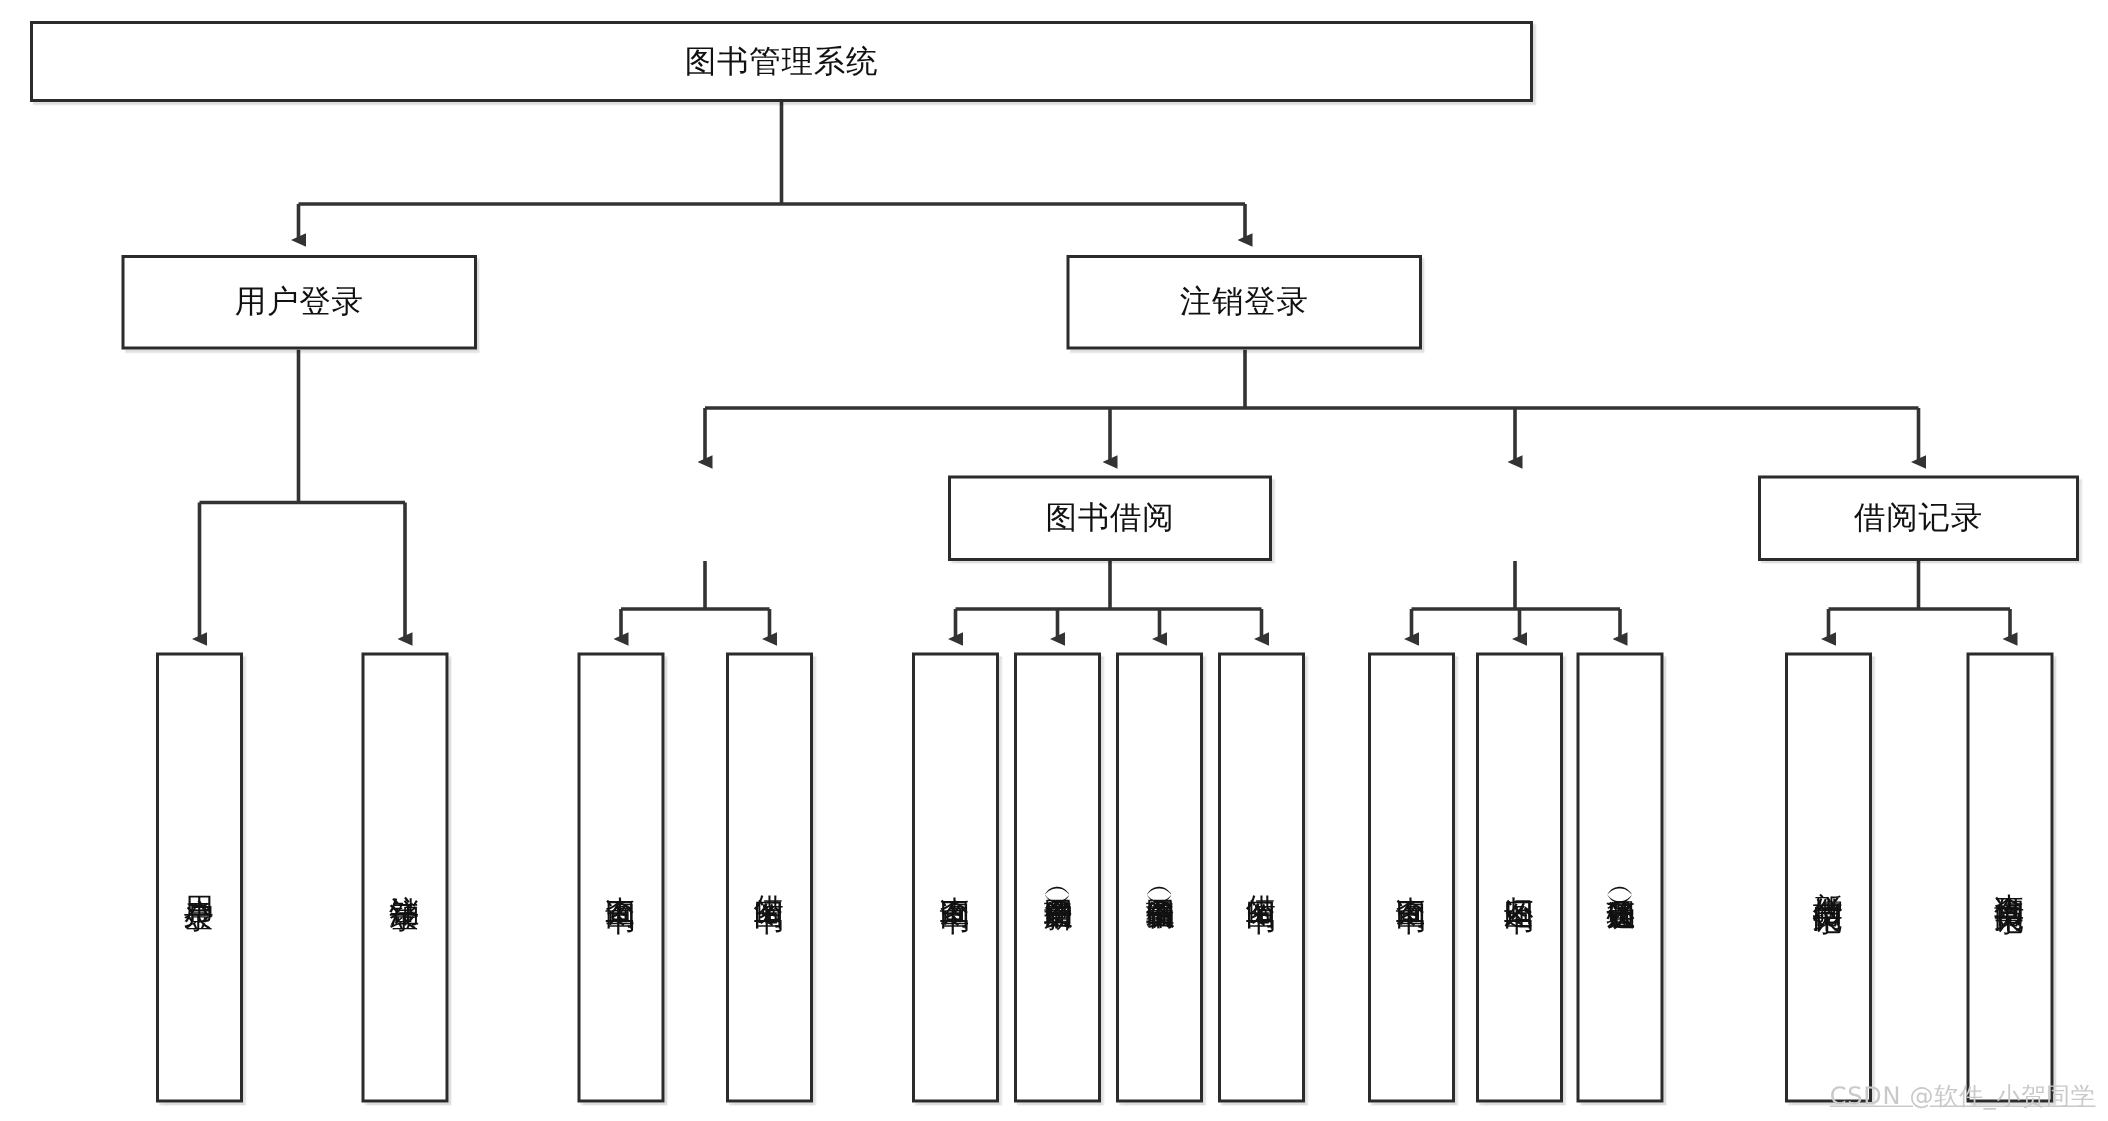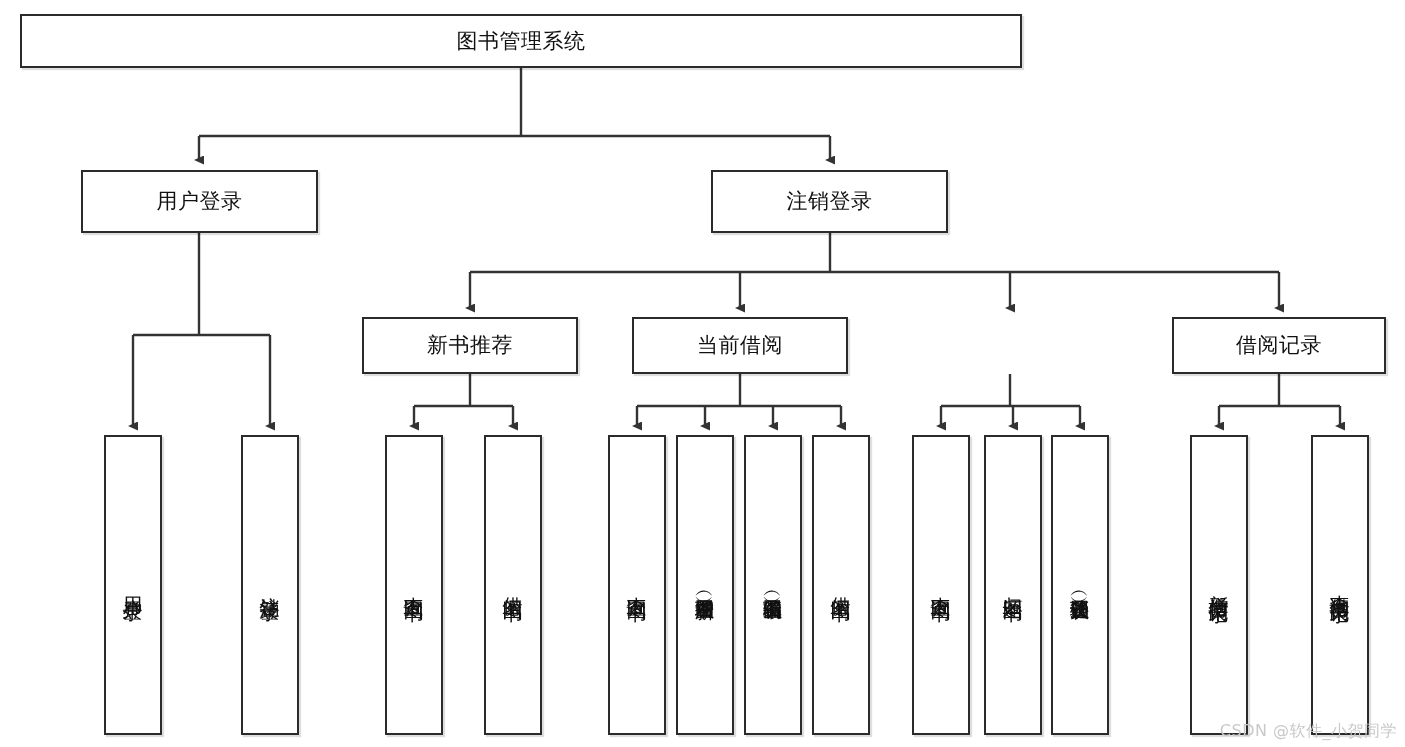--- a/index.html
+++ b/index.html
@@ -60,20 +60,21 @@
   }
   .watermark {
     position: absolute;
     right: 8px;
     bottom: 5px;
     font-size: 16px;
     color: #c9c9c9;
     z-index: 5;
     white-space: nowrap;
     letter-spacing: 0.5px;
+    text-decoration: underline;
   }
 </style>
 </head>
 <body>
 
 <div id="diagram-root">
 
   <svg class="diagram-canvas" viewBox="0 0 1405 747">
     <defs>
       <marker id="arrowhead" markerWidth="10" markerHeight="10" refX="4.5" refY="5" orient="auto" markerUnits="userSpaceOnUse">
@@ -141,26 +142,23 @@
   </div>
 
   <div class="node-box" style="left:81px; top:170px; width:237px; height:63px;">
     <span class="node-label horizontal">用户登录</span>
   </div>
 
   <div class="node-box" style="left:711px; top:170px; width:237px; height:63px;">
     <span class="node-label horizontal">注销登录</span>
   </div>
 
-  <div class="node-box" style="left:362px; top:317px; width:216px; height:57px;">
-    <span class="node-label horizontal">新书推荐</span>
-  </div>
 
   <div class="node-box" style="left:632px; top:317px; width:216px; height:57px;">
-    <span class="node-label horizontal">当前借阅</span>
+    <span class="node-label horizontal">图书借阅</span>
   </div>
 
 
   <div class="node-box" style="left:1172px; top:317px; width:214px; height:57px;font-family:Liberation Serif, serif;">
     <span class="node-label horizontal">借阅记录</span>
   </div>
 
   <div class="node-box" style="left:104px; top:435px; width:58px; height:300px;">
     <span class="node-label vertical">用户登录</span>
   </div>

